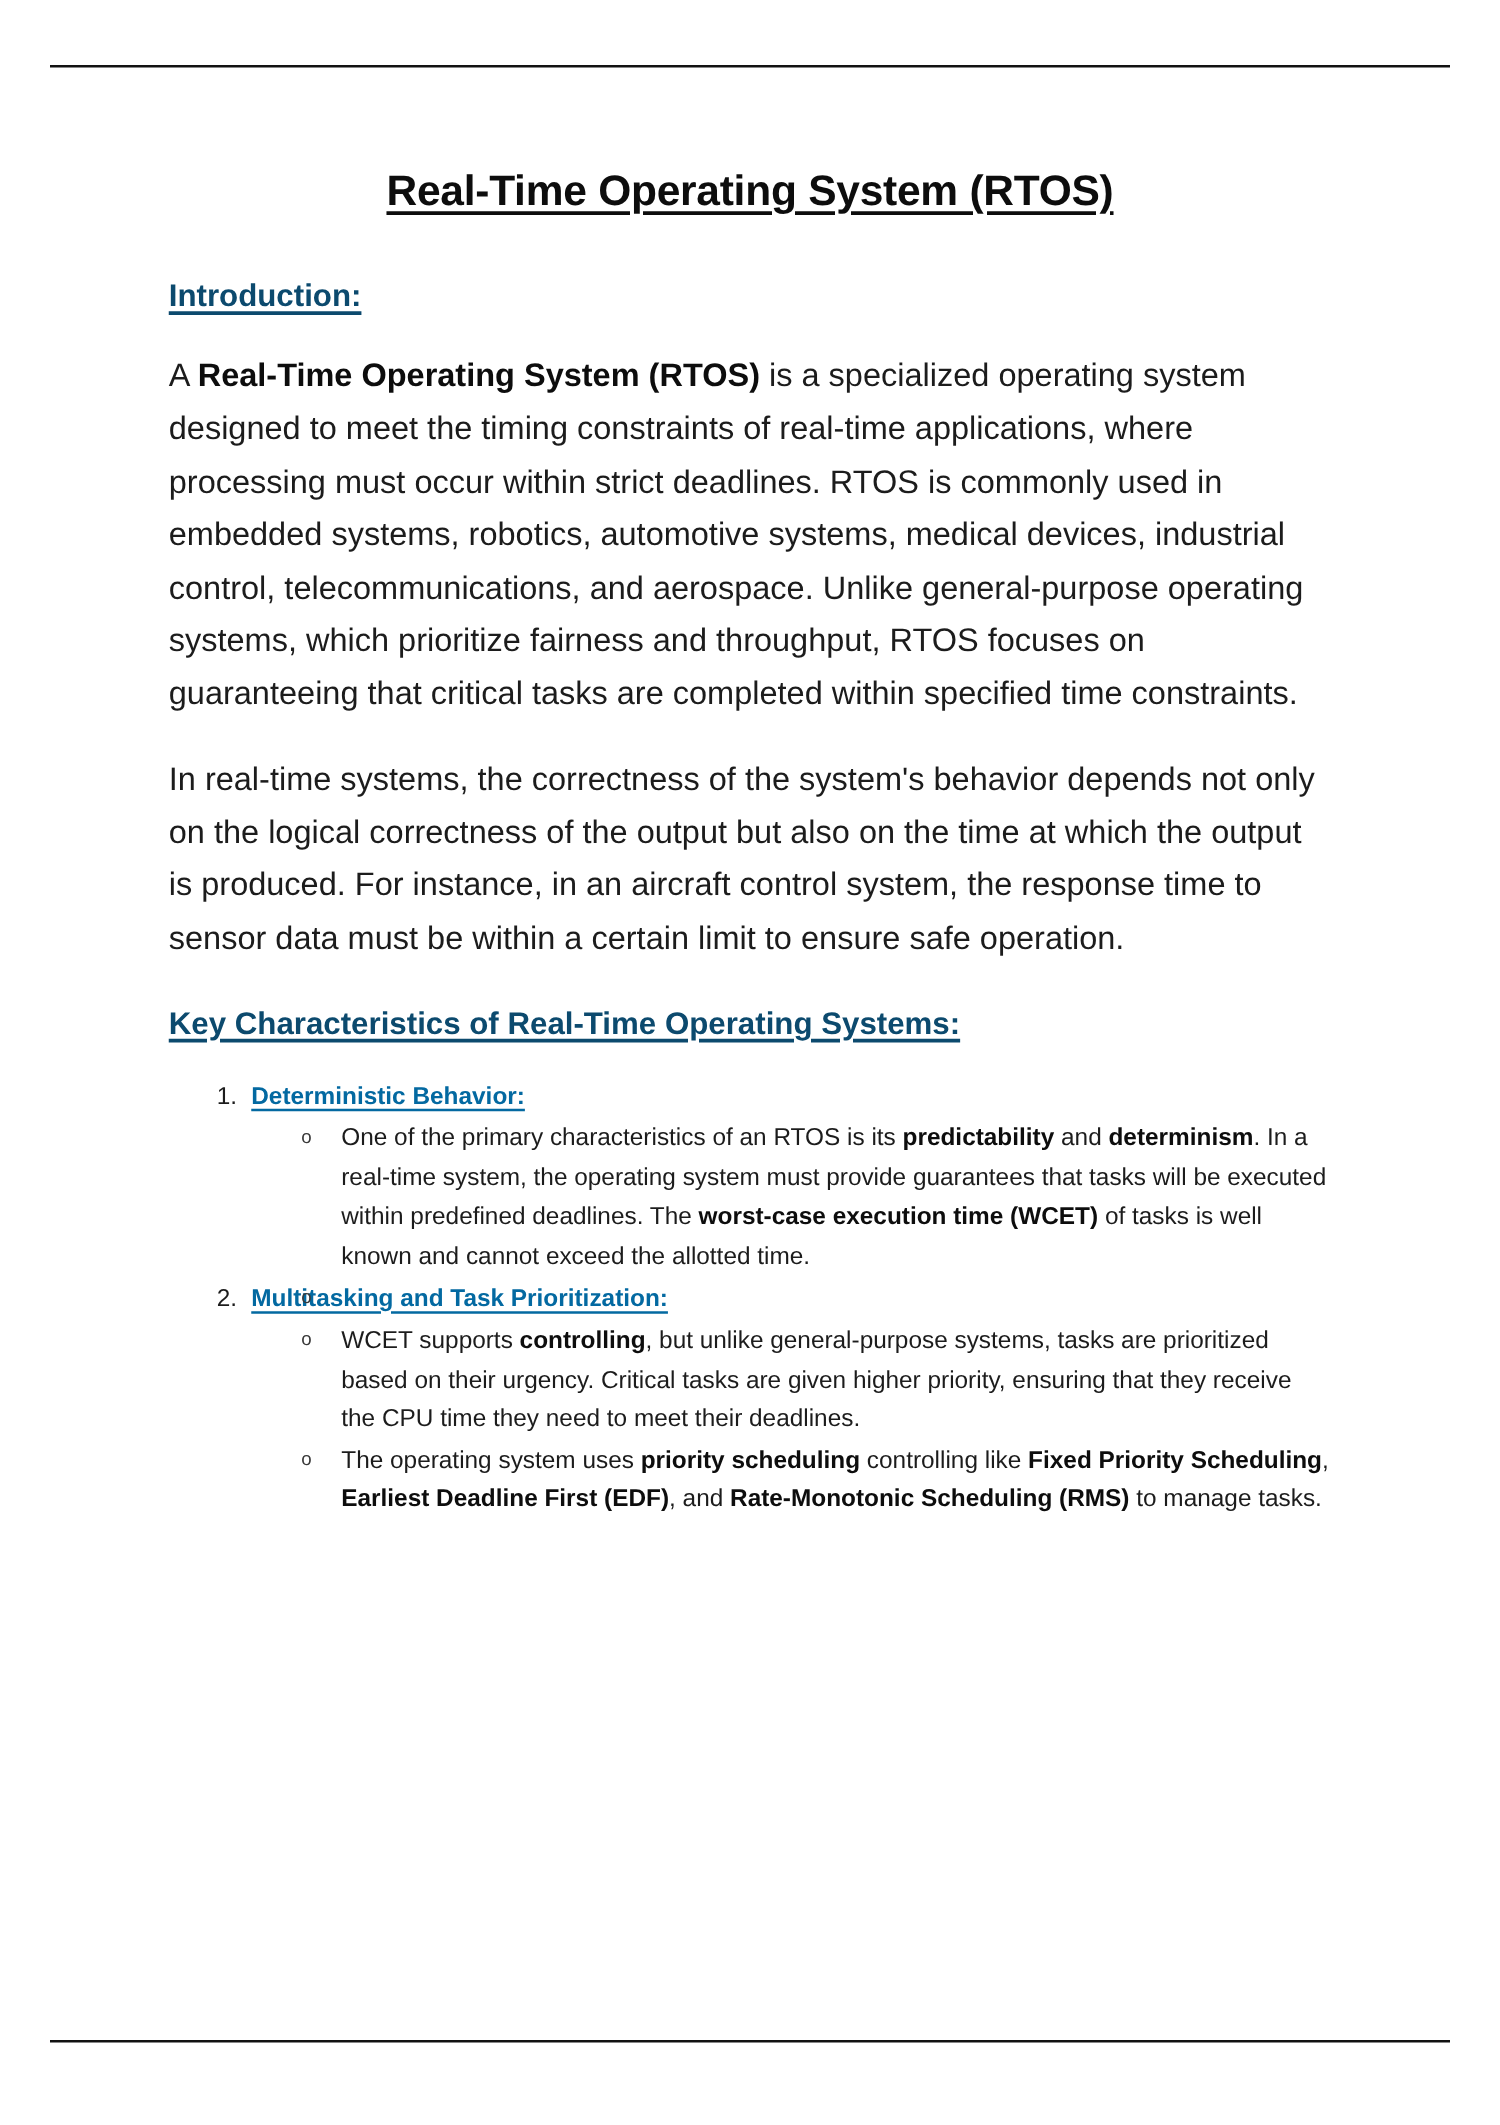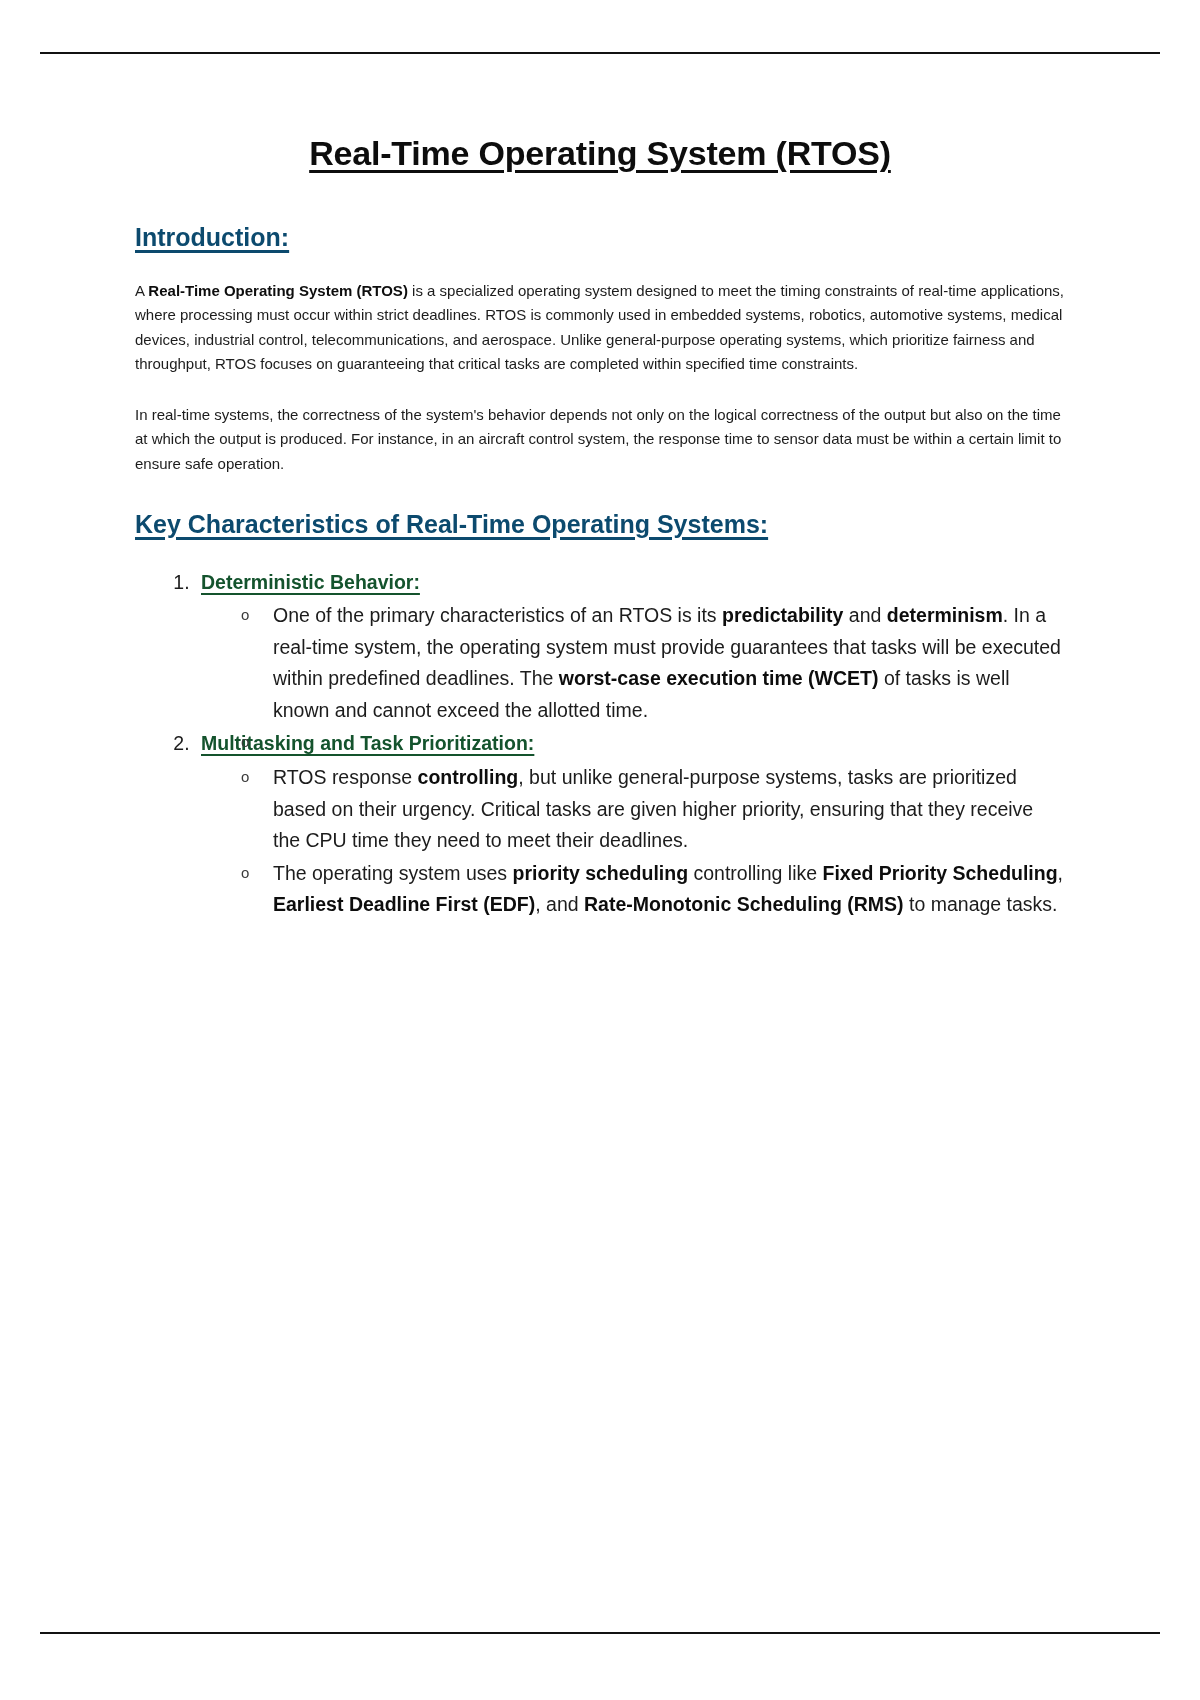--- a/index.html
+++ b/index.html
@@ -62,21 +62,21 @@
     color: #0c4a6e;
   }
   h2.section-head .u {
     text-decoration: underline;
     text-underline-offset: 4px;
     text-decoration-thickness: 2.5px;
   }
   h2.section-head.spaced-above { margin-top: 32px; }
 
   p.body-text {
-    font-size: 15px;
+    font-size: 26px;
     line-height: 1.63;
     margin: 0 0 26px 0;
     color: #1c1c1c;
     text-align: left;
   }
   p.body-text:last-child { margin-bottom: 0; }
 
   b, strong { font-weight: bold; color: #0d0d0d; }
 
   ol.num-list {
@@ -91,21 +91,21 @@
   }
   ol.num-list > li::marker {
     font-weight: normal;
     color: #1c1c1c;
   }
   .li-head {
     font-weight: bold;
     text-decoration: underline;
     text-underline-offset: 4px;
     text-decoration-thickness: 2px;
-    color: #14532d;
+    color: #0369a1;
   }
 
   ul.sub-list {
     list-style: none;
     margin: 2px 0 2px 0;
     padding-left: 38px;
   }
   ul.sub-list > li {
     position: relative;
     padding-left: 34px;
@@ -140,19 +140,19 @@
     <p class="body-text">In real-time systems, the correctness of the system's behavior depends not only on the logical correctness of the output but also on the time at which the output is produced. For instance, in an aircraft control system, the response time to sensor data must be within a certain limit to ensure safe operation.</p>
 
     <h2 class="section-head spaced-above"><span class="u">Key Characteristics of Real-Time Operating Systems:</span></h2>
 
     <ol class="num-list" id="kc-list">
         <li><span class="li-head">Deterministic Behavior:</span><ul class="sub-list">
             <li><span class="marker">o</span><span><span>One of the primary characteristics of an RTOS is its </span><b>predictability</b><span> and </span><b>determinism</b><span>. In a real-time system, the operating system must provide guarantees that tasks will be executed within predefined deadlines. The </span><b>worst-case execution time (WCET)</b><span> of tasks is well known and cannot exceed the allotted time.</span></span></li>
             <li><span class="marker">o</span></li>
           </ul></li>
         <li><span class="li-head">Multitasking and Task Prioritization:</span><ul class="sub-list">
-            <li><span class="marker">o</span><span><span>RTOS response </span><b>controlling</b><span>, but unlike general-purpose systems, tasks are prioritized based on their urgency. Critical tasks are given higher priority, ensuring that they receive the CPU time they need to meet their deadlines.</span></span></li>
+            <li><span class="marker">o</span><span><span>WCET supports </span><b>controlling</b><span>, but unlike general-purpose systems, tasks are prioritized based on their urgency. Critical tasks are given higher priority, ensuring that they receive the CPU time they need to meet their deadlines.</span></span></li>
             <li><span class="marker">o</span><span><span>The operating system uses </span><b>priority scheduling</b><span> controlling like </span><b>Fixed Priority Scheduling</b><span>, </span><b>Earliest Deadline First (EDF)</b><span>, and </span><b>Rate-Monotonic Scheduling (RMS)</b><span> to manage tasks.</span></span></li>
           </ul></li>
       </ol>
 
   </div>
 </div>
 
 </body></html>

